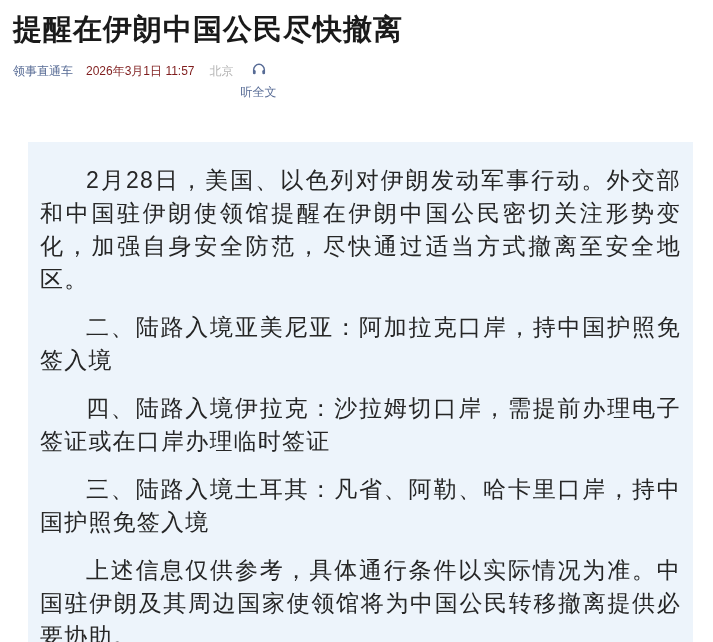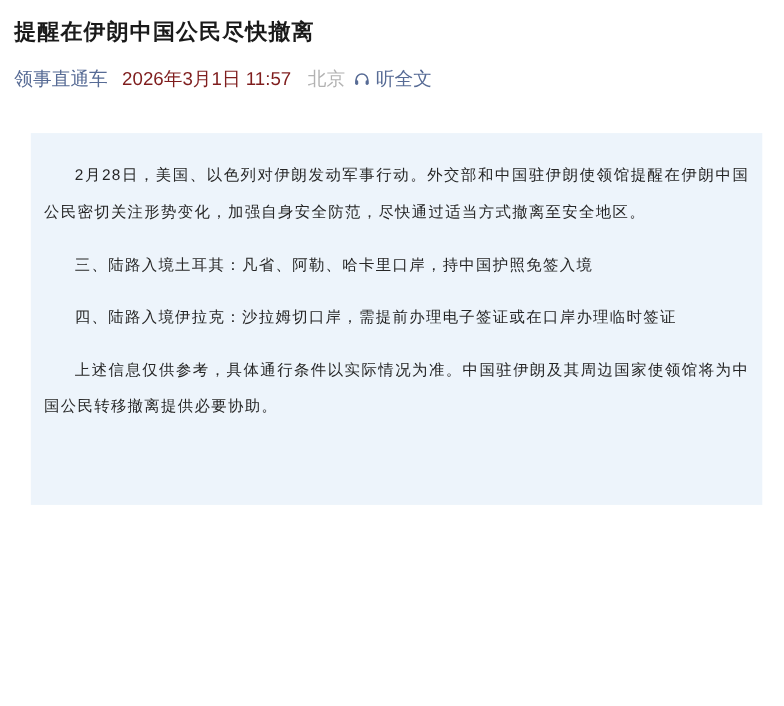--- a/index.html
+++ b/index.html
@@ -13,31 +13,31 @@
     overflow: hidden;
     font-family: "Liberation Sans", "DejaVu Sans", sans-serif;
   }
   .page {
     width: 713px;
     height: 642px;
     position: relative;
   }
   .article-title {
     margin: 13px 13px 16px 13px;
-    font-size: 20px;
+    font-size: 29px;
     line-height: 32px;
     font-weight: 700;
     color: #1a1a1a;
     letter-spacing: 1px;
   }
   .meta-row {
     display: flex;
     align-items: flex-start;
     margin: 14px 13px 0 13px;
-    font-size: 17px;
+    font-size: 12px;
     line-height: 21px;
     white-space: nowrap;
   }
   .account-name {
     color: #576b95;
     margin-right: 13px;
     cursor: pointer;
   }
   .publish-date {
     color: #7f1d1d;
@@ -46,36 +46,37 @@
   .publish-location {
     color: #b2b2b2;
     margin-right: 7px;
   }
   .listen-btn {
     display: inline-flex;
     align-items: center;
     gap: 5px;
     color: #576b95;
     cursor: pointer;
+    flex-direction: column;
   }
   .listen-btn svg {
     width: 16px;
     height: 16px;
     display: block;
   }
   .content-box {
     margin: 39px 0 0 28px;
     width: 665px;
     box-sizing: border-box;
     background: #edf4fb;
     padding: 22px 12px 60px 12px;
   }
   .content-box p {
     margin: 0 0 15px 0;
-    font-size: 14px;
+    font-size: 23px;
     line-height: 33px;
     color: #262626;
     text-indent: 2em;
     text-align: justify;
     letter-spacing: 1.2px;
     word-break: break-all;
   }
   .content-box p:last-child {
     margin-bottom: 13px;
   }
@@ -96,18 +97,19 @@
         <path d="M4 18v-5a8 8 0 0 1 16 0v5"></path>
         <rect x="3" y="13.5" width="4" height="6.5" rx="2" fill="#576b95" stroke="none"></rect>
         <rect x="17" y="13.5" width="4" height="6.5" rx="2" fill="#576b95" stroke="none"></rect>
       </svg>
       <span>听全文</span>
     </span>
   </div>
 
   <div class="content-box">
     <p>2月28日，美国、以色列对伊朗发动军事行动。外交部和中国驻伊朗使领馆提醒在伊朗中国公民密切关注形势变化，加强自身安全防范，尽快通过适当方式撤离至安全地区。</p>
+    <p>二、陆路入境亚美尼亚：阿加拉克口岸，持中国护照免签入境</p>
+    <p>四、陆路入境伊拉克：沙拉姆切口岸，需提前办理电子签证或在口岸办理临时签证</p>
     <p>三、陆路入境土耳其：凡省、阿勒、哈卡里口岸，持中国护照免签入境</p>
-    <p>四、陆路入境伊拉克：沙拉姆切口岸，需提前办理电子签证或在口岸办理临时签证</p>
     <p>上述信息仅供参考，具体通行条件以实际情况为准。中国驻伊朗及其周边国家使领馆将为中国公民转移撤离提供必要协助。</p>
   </div>
 
 </div>
 
 </body></html>

